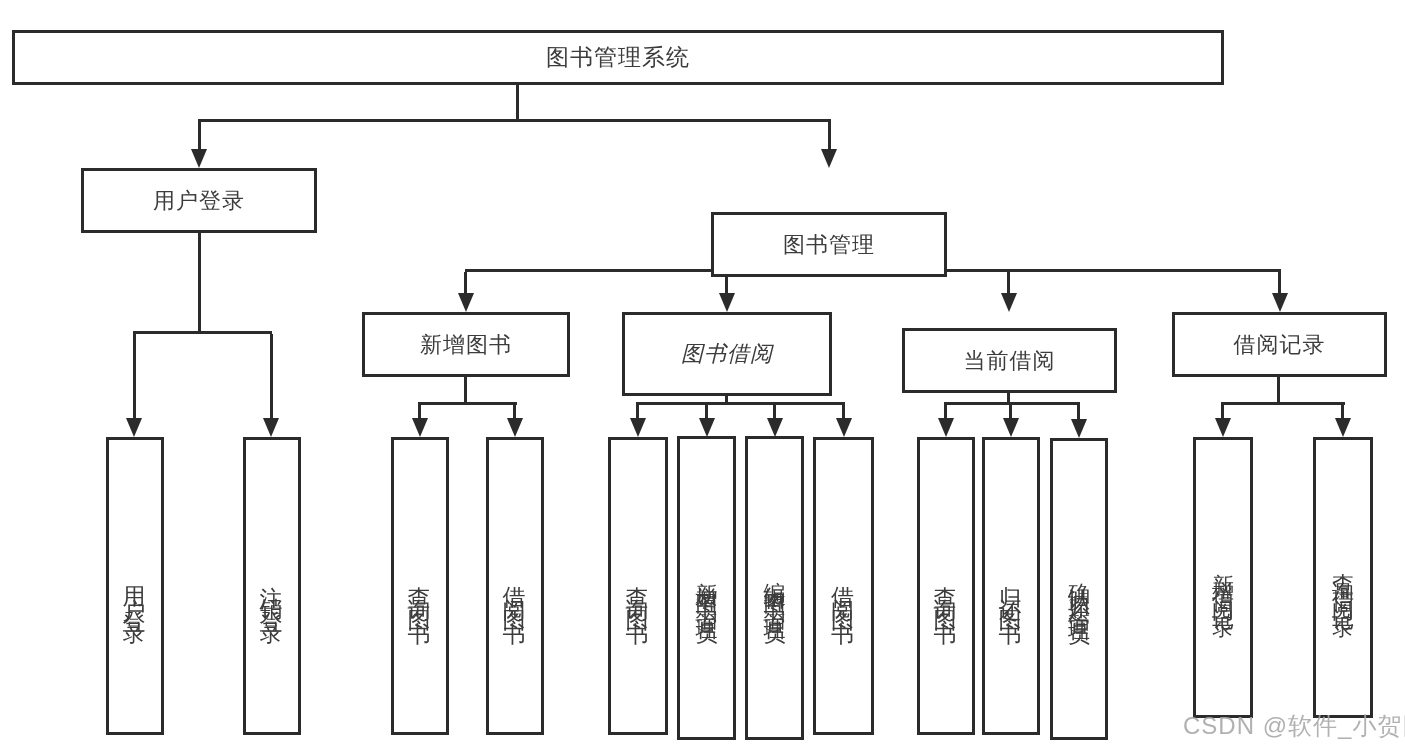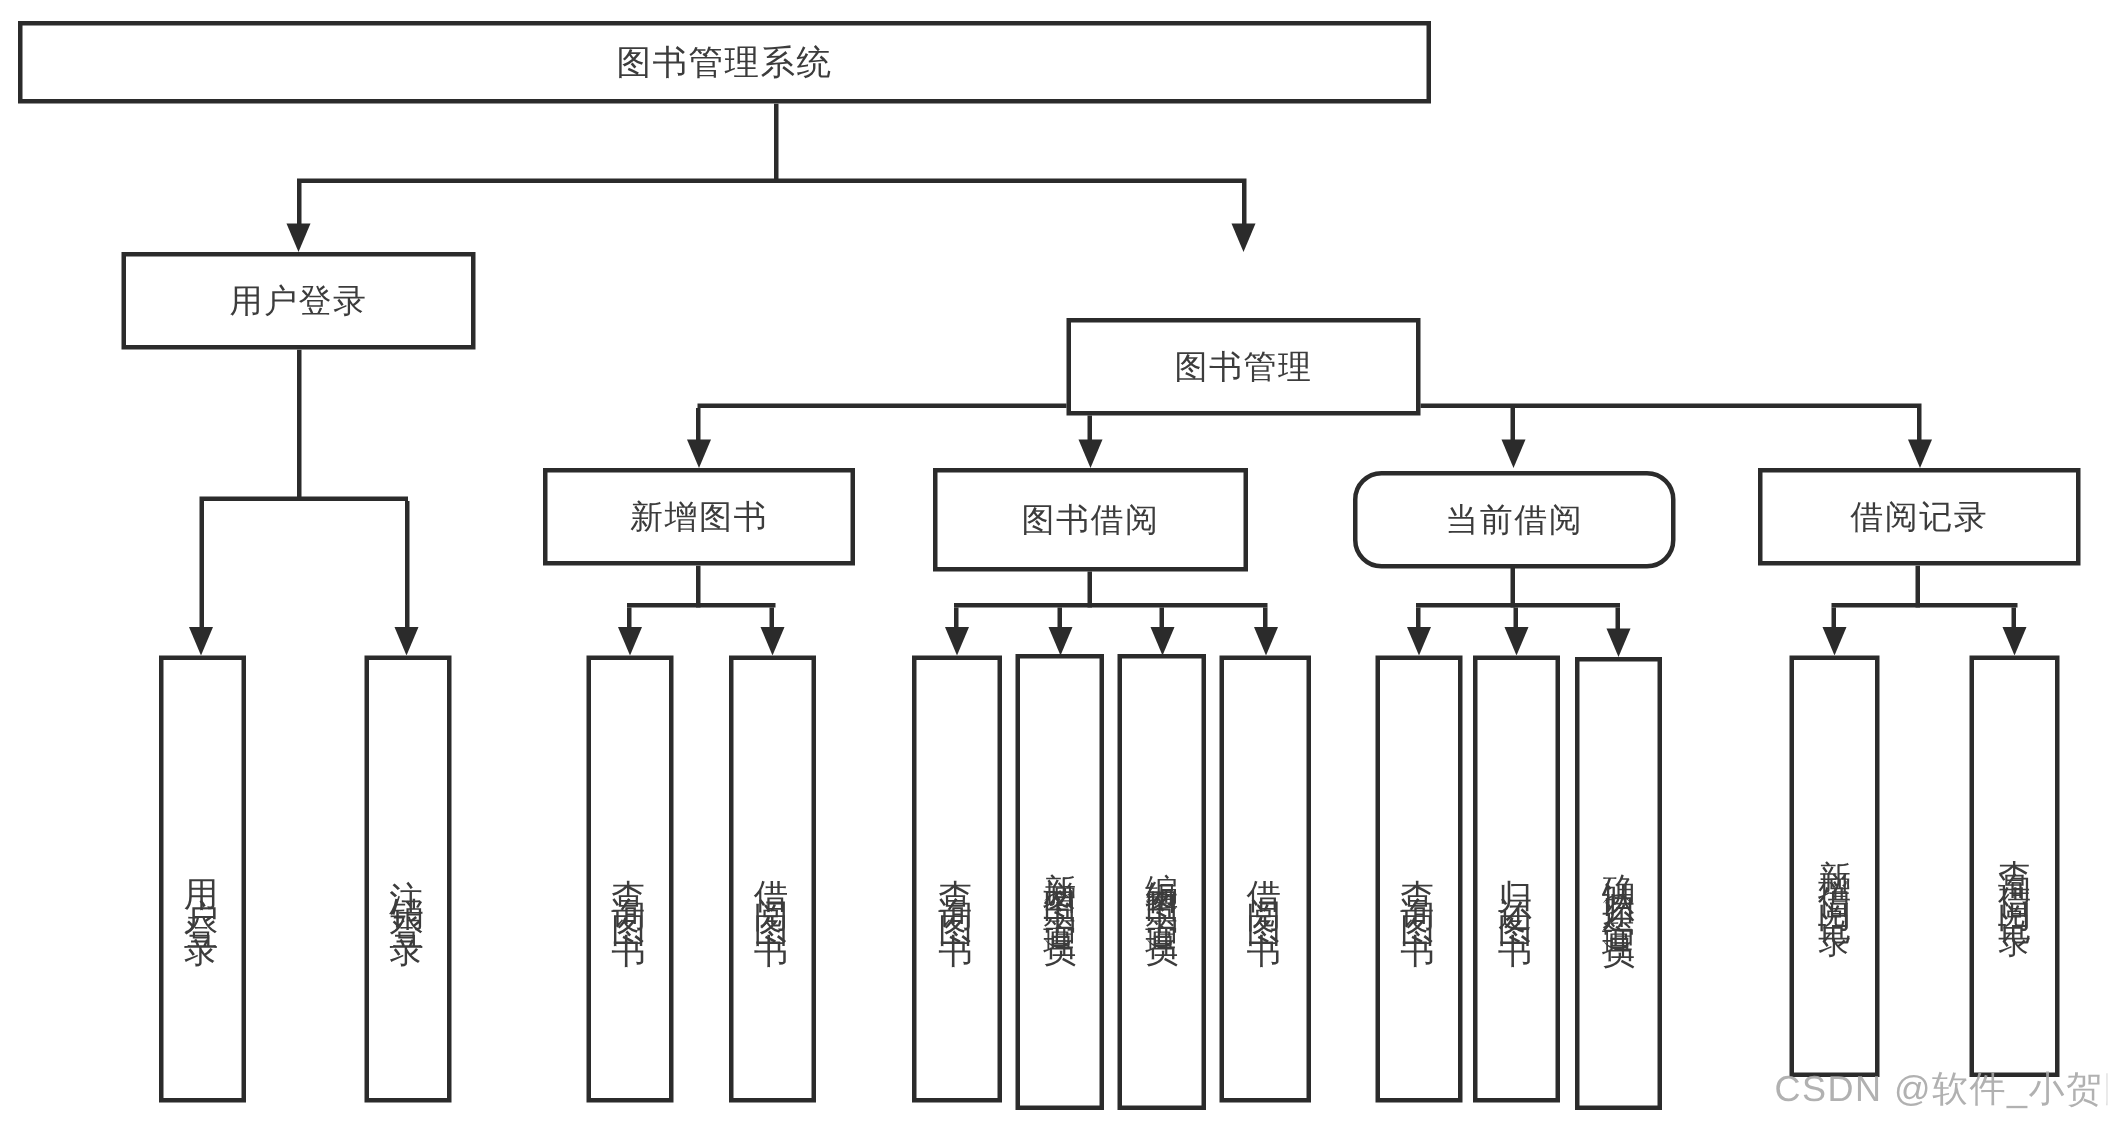--- a/index.html
+++ b/index.html
@@ -33,31 +33,31 @@
   .watermark{
     position:absolute;left:1183px;top:710px;z-index:5;
     font-size:24px;color:rgba(168,168,168,0.9);letter-spacing:1px;white-space:nowrap;
   }
 </style>
 </head>
 <body>
 
 <div id="stage">
 
-  <div class="box title" style="left:12px;top:14px;width:942px;height:55px;text-align:center;">图书管理系统</div>
+  <div class="box title" style="left:12px;top:30px;width:1212px;height:55px;text-align:center;">图书管理系统</div>
 
   <div class="box" style="left:81px;top:168px;width:236px;height:65px;">用户登录</div>
 
   <div class="box" style="left:711px;top:168px;width:236px;height:65px;margin-top:44px;">图书管理</div>
 
   <div class="box" style="left:362px;top:312px;width:208px;height:65px;">新增图书</div>
 
-  <div class="box" style="left:622px;top:312px;width:210px;height:69px;">图书借阅</div>
+  <div class="box" style="left:622px;top:312px;width:210px;height:84px;font-style:italic;">图书借阅</div>
 
-  <div class="box" style="left:902px;top:314px;width:215px;height:65px;border-radius:19px;">当前借阅</div>
+  <div class="box" style="left:902px;top:328px;width:215px;height:65px;">当前借阅</div>
 
   <div class="box" style="left:1172px;top:312px;width:215px;height:65px;">借阅记录</div>
 
   <div class="vbox v4" style="left:106px;top:437px;width:58px;height:298px;">用户登录</div>
 
   <div class="vbox v4" style="left:243px;top:437px;width:58px;height:298px;">注销登录</div>
 
   <div class="vbox v4" style="left:391px;top:437px;width:58px;height:298px;">查询图书</div>
 
   <div class="vbox v4" style="left:486px;top:437px;width:58px;height:298px;">借阅图书</div>

